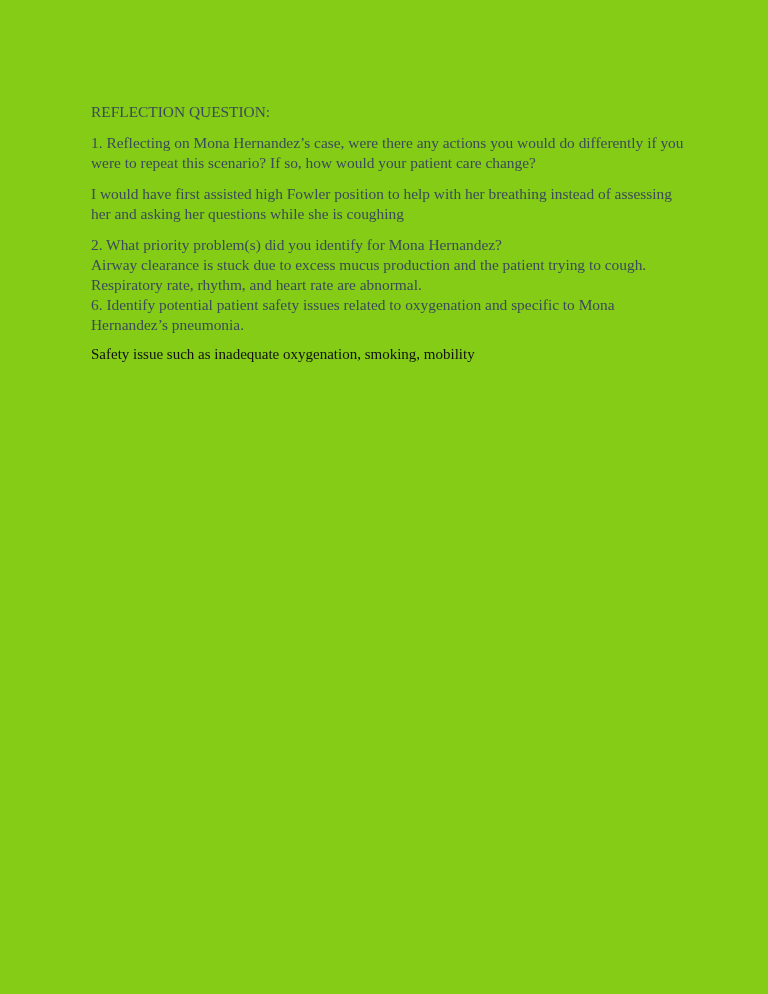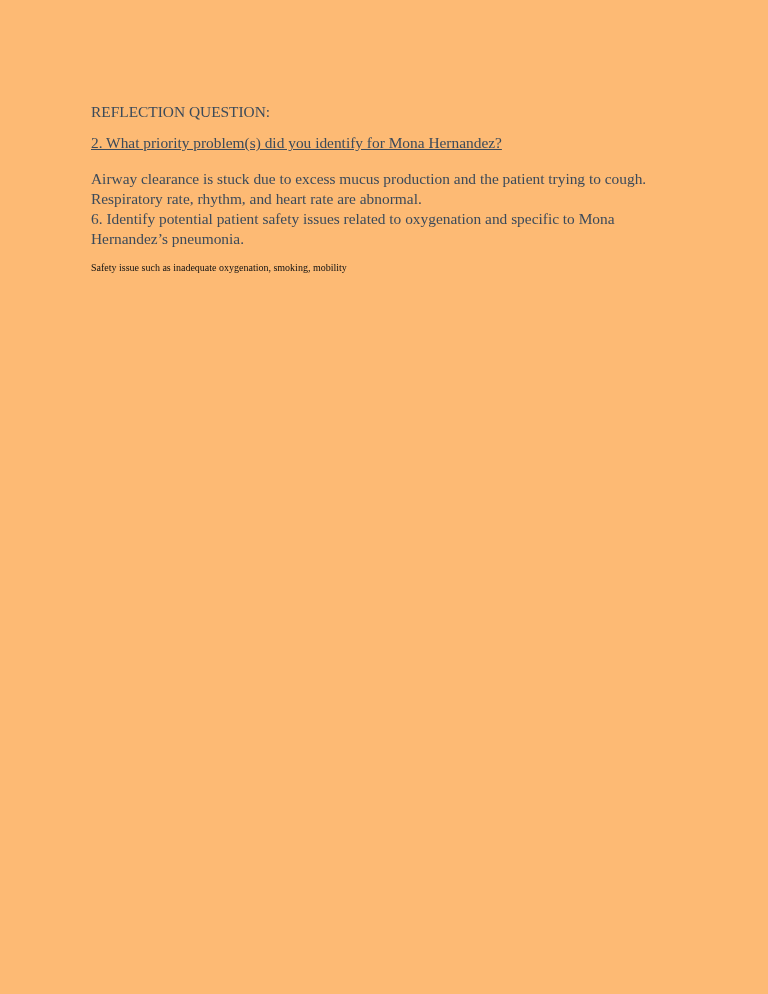--- a/index.html
+++ b/index.html
@@ -12,54 +12,56 @@
       height: 994px;
       position: relative;
       overflow: hidden;
     }
     .page {
       position: absolute;
       left: 0;
       top: 0;
       width: 768px;
       height: 994px;
-      background: #fdba74;
+      background: #84cc16;
     }
     .content {
       position: absolute;
       left: 91px;
       top: 102px;
       width: 600px;
       font-family: "Liberation Serif", serif;
       color: #3b4a5a;
     }
     .para {
       margin: 0;
       font-size: 15.4px;
       line-height: 20px;
     }
     .heading { margin-bottom: 11px; }
     .q1 { margin-bottom: 11px; }
     .a1 { margin-bottom: 11px; }
-    .q2 { margin-bottom: 16px; text-decoration: underline; }
+    .q2 { margin-bottom: 0; }
     .a2 { }
     .q3 { margin-bottom: 10px; }
     .a3 {
-      font-size: 10px;
+      font-size: 15px;
       line-height: 18px;
       color: #111111;
     }
   </style>
 </head>
 <body>
 
 <div class="page">
   <div class="content">
     <p class="para heading">REFLECTION QUESTION:</p>
 
+    <p class="para q1">1. Reflecting on Mona Hernandez’s case, were there any actions you would do differently if you were to repeat this scenario? If so, how would your patient care change?</p>
+    <p class="para a1">I would have first assisted high Fowler position to help with her breathing instead of assessing her and asking her questions while she is coughing</p>
 
     <p class="para q2">2. What priority problem(s) did you identify for Mona Hernandez?</p>
     <p class="para a2">Airway clearance is stuck due to excess mucus production and the patient trying to cough. Respiratory rate, rhythm, and heart rate are abnormal.</p>
 
     <p class="para q3">6. Identify potential patient safety issues related to oxygenation and specific to Mona Hernandez’s pneumonia.</p>
     <p class="para a3">Safety issue such as inadequate oxygenation, smoking, mobility</p>
   </div>
 </div>
 
 </body></html>

